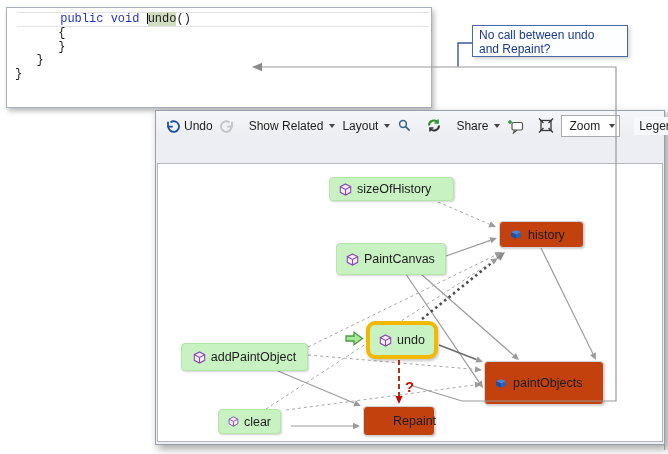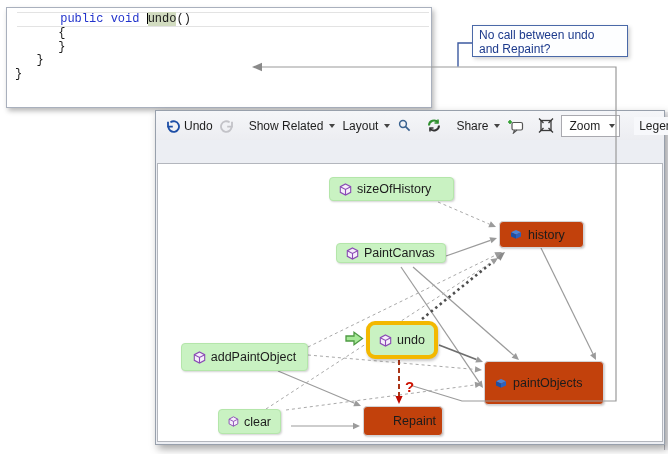--- a/index.html
+++ b/index.html
@@ -197,21 +197,21 @@
           <span class="lbl">sizeOfHistory</span>
         </div>
         <div class="node gray" style="left: 341px; top: 57px; width: 85px; height: 27px;">
           <svg width="14" height="11" viewBox="0 0 14 11">
             <polygon points="2,3.2 7,1 12,3.2 7,5.4" fill="#4a84d8"></polygon>
             <polygon points="2,3.2 7,5.4 7,9.8 2,7.6" fill="#1d4fa3"></polygon>
             <polygon points="7,5.4 12,3.2 12,7.6 7,9.8" fill="#2b62c0"></polygon>
           </svg>
           <span class="lbl">history</span>
         </div>
-        <div class="node green" style="left: 178px; top: 79px; width: 110px; height: 20px;">
+        <div class="node green" style="left: 178px; top: 79px; width: 110px; height: 32px;">
           <svg width="13" height="13" viewBox="0 0 13 13">
             <polygon points="6.5,0.9 11.7,3.7 11.7,9.3 6.5,12.1 1.3,9.3 1.3,3.7" fill="#f6eefb" stroke="#8a4ab5" stroke-width="1.1"></polygon>
             <path d="M1.3,3.7 L6.5,6.4 L11.7,3.7 M6.5,6.4 V12.1" fill="none" stroke="#8a4ab5" stroke-width="1.1"></path>
           </svg>
           <span class="lbl">PaintCanvas</span>
         </div>
         <div class="node selected" style="left: 208px; top: 157px; width: 72px; height: 38px;">
           <svg width="13" height="13" viewBox="0 0 13 13">
             <polygon points="6.5,0.9 11.7,3.7 11.7,9.3 6.5,12.1 1.3,9.3 1.3,3.7" fill="#f6eefb" stroke="#8a4ab5" stroke-width="1.1"></polygon>
             <path d="M1.3,3.7 L6.5,6.4 L11.7,3.7 M6.5,6.4 V12.1" fill="none" stroke="#8a4ab5" stroke-width="1.1"></path>
@@ -233,21 +233,21 @@
           </svg>
           <span class="lbl">paintObjects</span>
         </div>
         <div class="node green" style="left: 60px; top: 245px; width: 63px; height: 25px;">
           <svg width="13" height="13" viewBox="0 0 13 13">
             <polygon points="6.5,0.9 11.7,3.7 11.7,9.3 6.5,12.1 1.3,9.3 1.3,3.7" fill="#f6eefb" stroke="#8a4ab5" stroke-width="1.1"></polygon>
             <path d="M1.3,3.7 L6.5,6.4 L11.7,3.7 M6.5,6.4 V12.1" fill="none" stroke="#8a4ab5" stroke-width="1.1"></path>
           </svg>
           <span class="lbl">clear</span>
         </div>
-        <div class="node gray" style="left: 205px; top: 242px; width: 80px; height: 30px; padding-left: 24px;">
+        <div class="node gray" style="left: 205px; top: 242px; width: 72px; height: 30px; padding-left: 24px;">
           <svg width="13" height="13" viewBox="0 0 13 13">
             <polygon points="6.5,0.9 11.7,3.7 11.7,9.3 6.5,12.1 1.3,9.3 1.3,3.7" fill="#f6eefb" stroke="#8a4ab5" stroke-width="1.1"></polygon>
             <path d="M1.3,3.7 L6.5,6.4 L11.7,3.7 M6.5,6.4 V12.1" fill="none" stroke="#8a4ab5" stroke-width="1.1"></path>
           </svg>
           <span class="lbl">Repaint</span>
         </div>
       </div>
     <div class="pointer" style="left:187px;top:166px;">
       <svg width="19" height="17" viewBox="0 0 19 17">
           <path d="M1,6 H9 V2.2 L17.5,8.5 L9,14.8 V11 H1 Z" fill="#a6e897" stroke="#4e9a43" stroke-width="1.3"></path>

